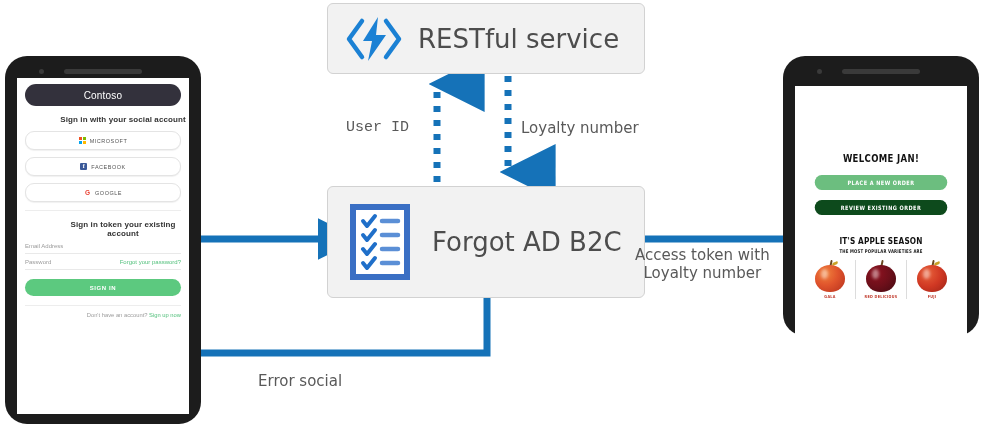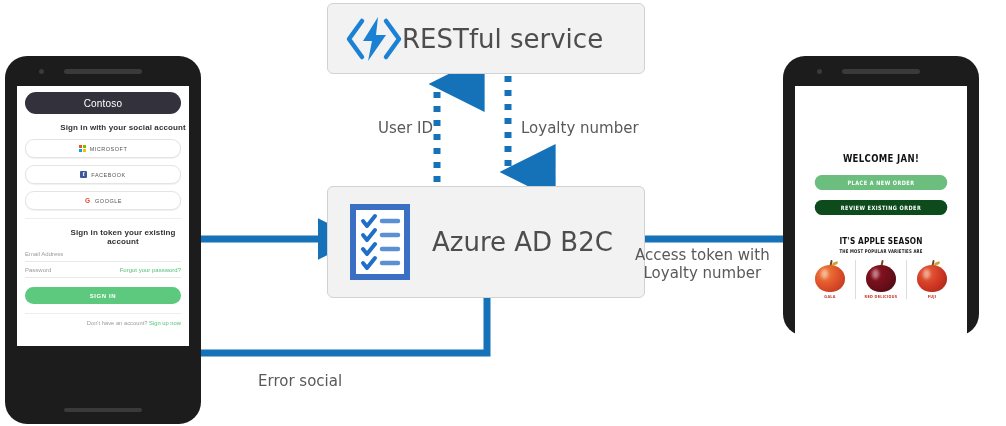--- a/index.html
+++ b/index.html
@@ -14,21 +14,21 @@
         top:13px;width:78px;height:5px;border-radius:3px;background:#3a3a3a;}
   .phone .cam{position:absolute;top:13px;width:5px;height:5px;border-radius:50%;
         background:#3a3a3a;}
   .phone .homebar{position:absolute;left:50%;transform:translateX(-50%);
         bottom:12px;width:78px;height:4px;border-radius:3px;background:#3a3a3a;}
   .screen{position:absolute;background:#ffffff;overflow:hidden;}
 
   
   #phone-left{left:5px;top:56px;width:196px;height:368px;}
   #phone-left .cam{left:34px;}
-  #phone-left .screen{left:12px;top:30px;width:172px;height:260px;}
+  #phone-left .screen{left:12px;top:22px;width:172px;height:336px;}
 
   
   #phone-right{left:783px;top:56px;width:196px;height:280px;}
   #phone-right .cam{left:34px;}
   #phone-right .screen{left:12px;top:30px;width:172px;height:308px;}
 
   
   .brandbar{margin:6px 8px 0 8px;height:22px;border-radius:11px;background:#33313c;
             color:#fff;font-size:10px;display:flex;align-items:center;
             justify-content:center;letter-spacing:.2px;}
@@ -92,30 +92,30 @@
   .apple-name{margin-top:2px;font-size:4.2px;font-weight:bold;color:#c0392b;letter-spacing:.3px;
               transform:scaleX(.9);}
 
   
   .node{position:absolute;background:#f2f2f2;border:1px solid #d2d2d2;border-radius:6px;
         display:flex;align-items:center;}
   .node .label{font-size:26px;color:#4d4d4d;font-weight:400;
                font-family:"DejaVu Sans","Liberation Sans",sans-serif;}
   #node-rest{left:327px;top:3px;width:316px;height:69px;}
   #node-rest .icon{margin-left:18px;width:56px;height:48px;}
-  #node-rest .label{text-align:center;}
+  #node-rest .label{margin-left:16px;text-align:center;}
   #node-b2c{left:327px;top:186px;width:316px;height:110px;}
   #node-b2c .icon{margin-left:22px;width:60px;height:76px;}
   #node-b2c .label{margin-left:22px;}
 
   
   .conn{position:absolute;left:0;top:0;width:1006px;height:426px;pointer-events:none;}
   .edge-label{position:absolute;color:#595959;font-size:15px;line-height:18px;
               font-family:"DejaVu Sans","Liberation Sans",sans-serif;white-space:nowrap;}
-  #lbl-userid{left:378px;top:119px;}
+  #lbl-userid{left:346px;top:119px;font-family:Liberation Mono, monospace;}
   #lbl-loyalty{left:521px;top:119px;}
   #lbl-access{left:635px;top:246px;text-align:center;}
   #lbl-error{left:258px;top:372px;}
 </style>
 </head>
 <body>
 
 <div class="stage">
 
   <svg class="conn" viewBox="0 0 1006 426">
@@ -174,21 +174,21 @@
           <path d="M13,59 L17,64 L25,54"></path>
         </g>
         <g stroke="#5b8fd6" stroke-width="4.5" stroke-linecap="round">
           <line x1="32" y1="17" x2="48" y2="17"></line>
           <line x1="32" y1="31" x2="48" y2="31"></line>
           <line x1="32" y1="45" x2="48" y2="45"></line>
           <line x1="32" y1="59" x2="48" y2="59"></line>
         </g>
       </svg>
     </span>
-    <span class="label">Azure AD B2C</span>
+    <span class="label">Forgot AD B2C</span>
   </div>
 
   <div class="edge-label" id="lbl-userid">User ID</div>
   <div class="edge-label" id="lbl-loyalty">Loyalty number</div>
   <div class="edge-label" id="lbl-access">
     <div>Access token with</div>
     <div>Loyalty number</div>
   </div>
   <div class="edge-label" id="lbl-error">Error social</div>
 

